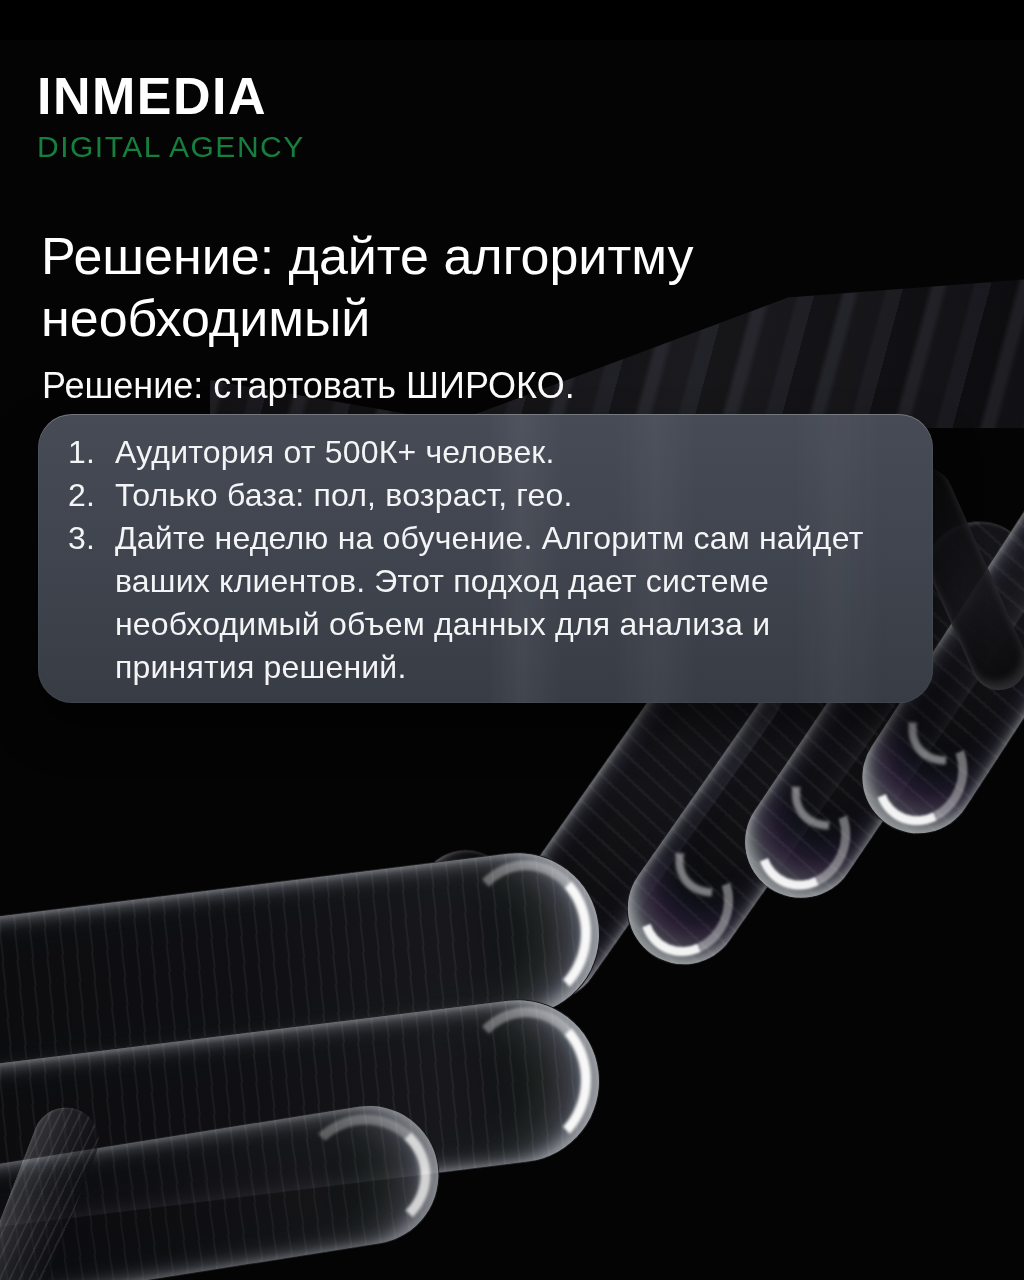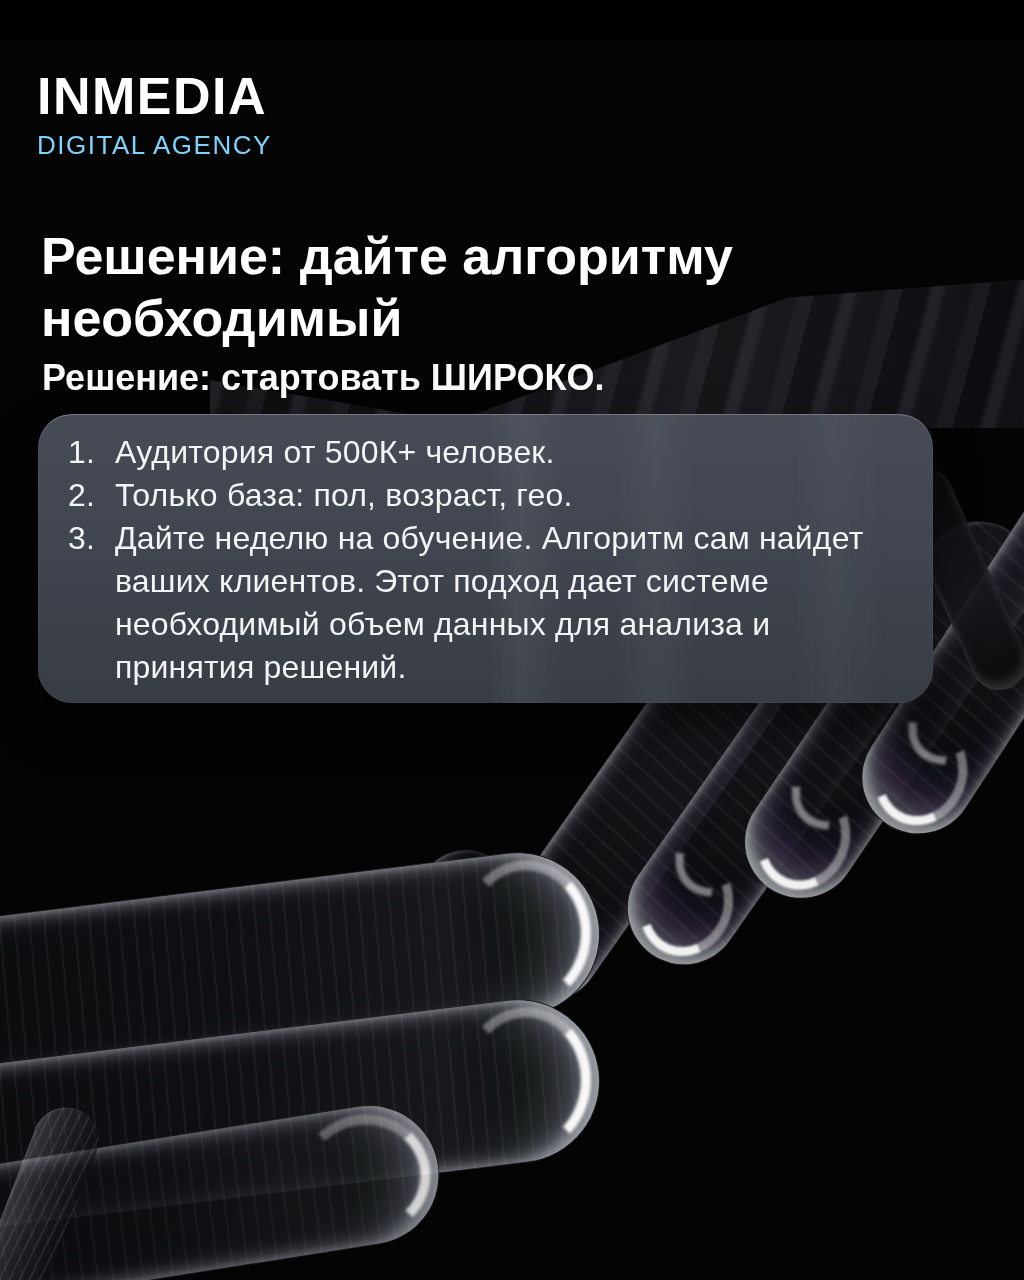--- a/index.html
+++ b/index.html
@@ -97,28 +97,28 @@
   }
   .side-shard{
     left:934px;top:420px;width:56px;height:238px;border-radius:40px;
     transform:rotate(-24deg);opacity:.9;
     background:linear-gradient(180deg,#0b0b0d,#17171b 60%,#0a0a0c);
     box-shadow:inset 0 -8px 10px rgba(255,255,255,0.16),inset 2px 0 3px rgba(255,255,255,0.05);
   }
   
   .logo{position:absolute;left:37px;top:28px;z-index:8;}
   .logo-name{font-size:52px;font-weight:700;letter-spacing:1.5px;line-height:1.1;}
-  .logo-tagline{font-size:26px;font-weight:400;letter-spacing:1.5px;margin-top:5px;color:#7dd3fc;}
+  .logo-tagline{font-size:30px;font-weight:400;letter-spacing:1.5px;margin-top:5px;color:#15803d;}
   .title{
     position:absolute;left:41px;top:150px;z-index:8;
-    font-size:52px;line-height:62px;font-weight:700;letter-spacing:0;
+    font-size:52px;line-height:62px;font-weight:400;letter-spacing:0;
   }
   .subtitle{
-    position:absolute;left:42px;top:280px;z-index:8;
-    font-size:36px;line-height:44px;font-weight:700;color:#fafafa;
+    position:absolute;left:42px;top:288px;z-index:8;
+    font-size:36px;line-height:44px;font-weight:400;color:#fafafa;
   }
   
   .card{
     position:absolute;left:38px;top:374px;width:895px;height:289px;z-index:5;
     border-radius:34px;
     background:linear-gradient(180deg,#474b56 0%,#41454f 45%,#383c45 100%);
     box-shadow:
       inset 0 1px 0 rgba(255,255,255,0.22),
       inset 0 0 0 1px rgba(255,255,255,0.04),
       0 24px 44px rgba(0,0,0,0.55);

